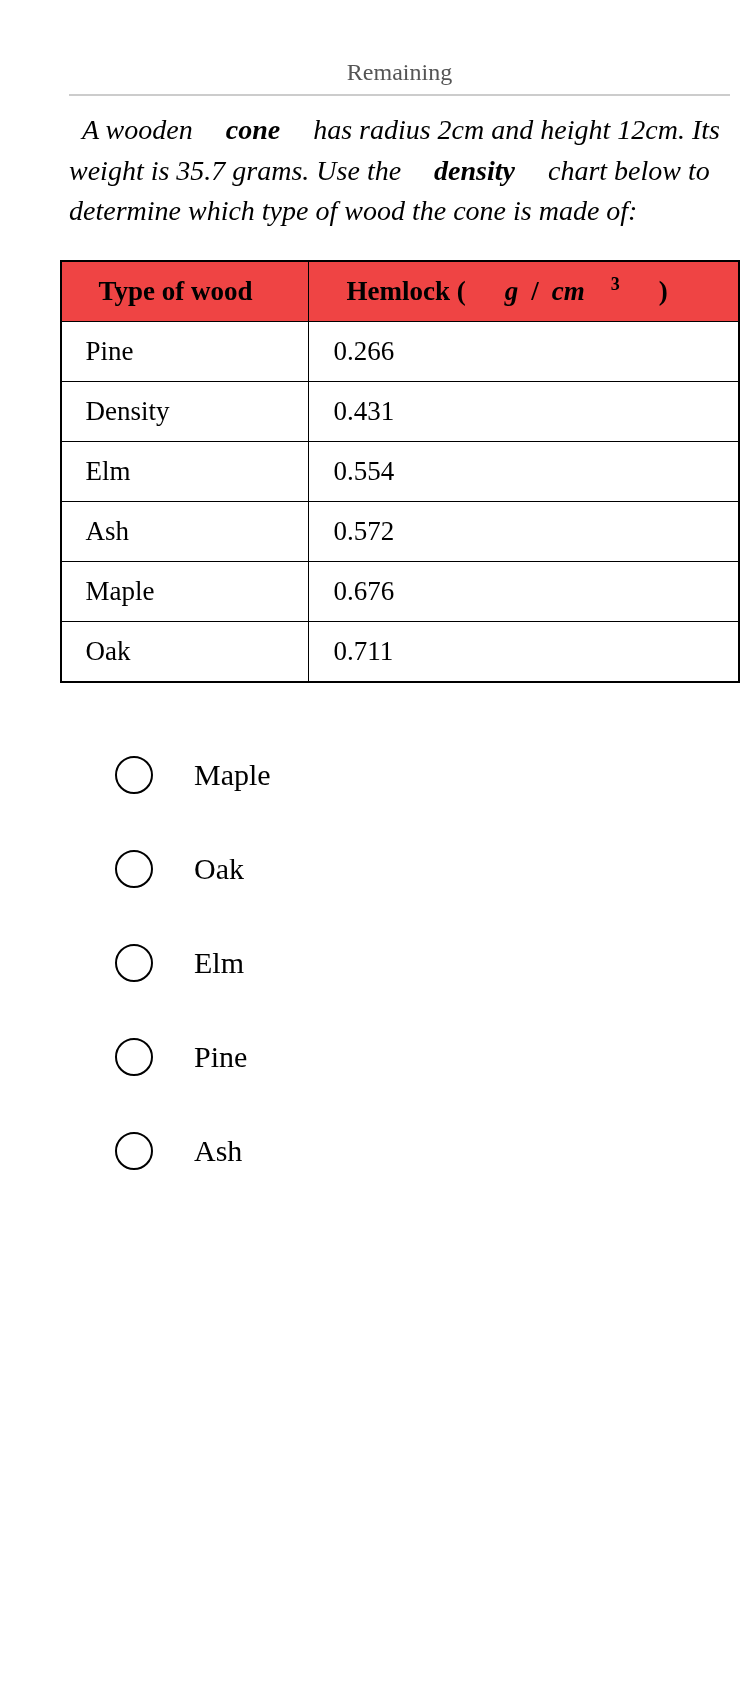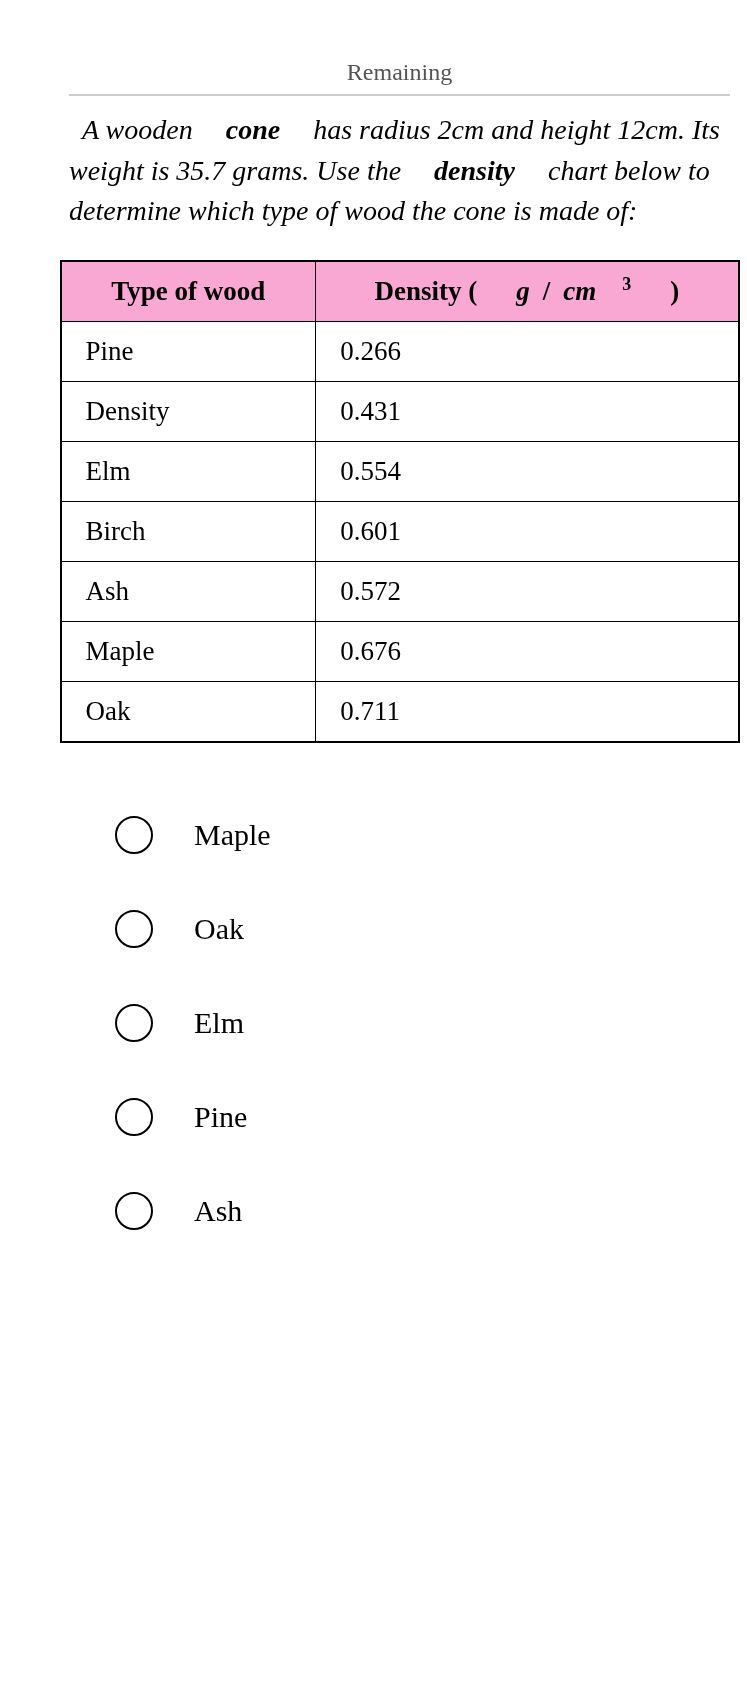--- a/index.html
+++ b/index.html
@@ -38,22 +38,21 @@
     .density-table th,
     .density-table td {
       border: 1.5px solid #000;
       padding: 14px 24px;
       text-align: left;
       font-size: 27px;
     }
 
     .density-table th {
       font-weight: bold;
-      background: #f9a8d4;
-      text-align: center;
+      background: #ef4444;
     }
 
     .density-table td {
       font-weight: normal;
     }
 
     .superscript {
       font-size: 18px;
       vertical-align: super;
       line-height: 0;
@@ -108,40 +107,36 @@
   <span>A wooden </span><b>cone</b><span> has radius 2cm and height 12cm.  Its weight is 35.7 grams. Use the </span><b>density</b><span> chart below to determine which type of wood the cone is made of:</span>
 </div>
 
 <table class="density-table">
   <thead>
     <tr>
       <th>
         <span>Type of wood</span>
       </th>
       <th>
-        <span>Density (</span><span><em>g</em>/<em>cm</em><span class="superscript">3</span></span><span>)</span>
+        <span>Hemlock (</span><span><em>g</em>/<em>cm</em><span class="superscript">3</span></span><span>)</span>
       </th>
     </tr>
   </thead>
   <tbody id="table-body">
   <tr>
       <td>Pine</td>
       <td>0.266</td>
     </tr>
       <tr>
       <td>Density</td>
       <td>0.431</td>
     </tr>
       <tr>
       <td>Elm</td>
       <td>0.554</td>
-    </tr>
-      <tr>
-      <td>Birch</td>
-      <td>0.601</td>
     </tr>
       <tr>
       <td>Ash</td>
       <td>0.572</td>
     </tr>
       <tr>
       <td>Maple</td>
       <td>0.676</td>
     </tr>
       <tr>

